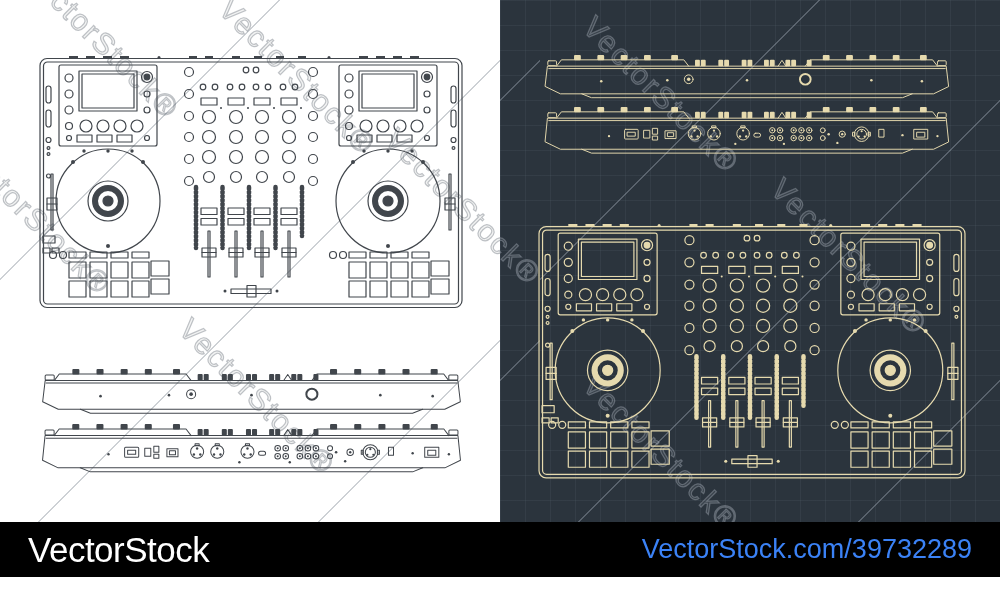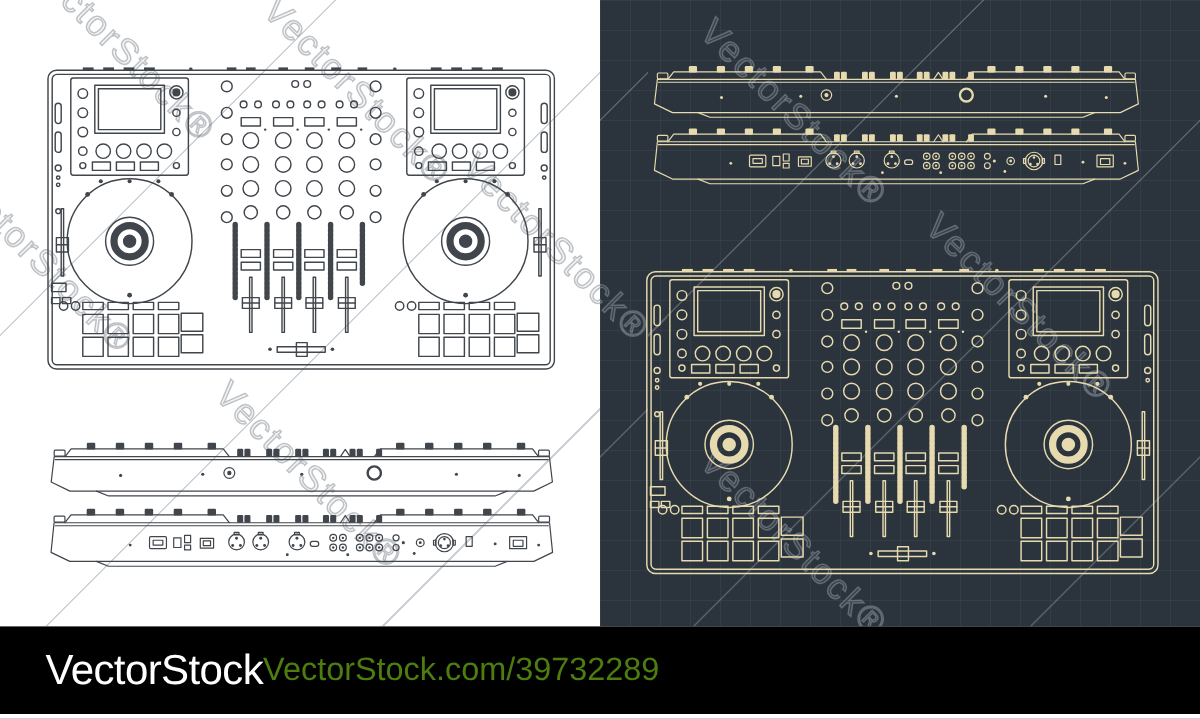--- a/index.html
+++ b/index.html
@@ -30,26 +30,26 @@
     position:absolute;font-size:30px;font-weight:500;letter-spacing:2px;
     white-space:nowrap;transform:rotate(45deg);transform-origin:0 0;
     pointer-events:none;user-select:none;
   }
   .half-left .wm{color:rgba(70,78,90,0.07);-webkit-text-stroke:1.2px rgba(70,78,90,0.33);}
   .half-right .wm{color:rgba(212,220,230,0.09);-webkit-text-stroke:1.2px rgba(212,220,230,0.30);}
   svg.art{position:absolute;top:0;left:0;pointer-events:none;}
   .ink-dark{color:#41464c;}
   .ink-gold{color:#e6daae;}
   .footer{
-    position:absolute;left:0;top:522px;width:1000px;height:73px;background:#000;
-    display:flex;align-items:center;justify-content:flex-start;
-    padding:0 38px;box-sizing:border-box;
+    position:absolute;left:0;top:522px;width:1000px;height:55px;background:#000;
+    display:flex;align-items:center;justify-content:space-between;
+    padding:0 28px;box-sizing:border-box;
   }
   .footer-logo{color:#fff;font-size:35px;font-weight:400;letter-spacing:-0.5px;}
-  .footer-url{color:#4d7c0f;font-size:27px;font-weight:400;}
+  .footer-url{color:#3b82f6;font-size:27px;font-weight:400;}
 </style>
 </head>
 <body>
 
 <div class="canvas">
 
   <div class="half half-left">
     <div class="diag"></div>
     <div class="wm-inner">
       <span class="wm" style="left:40px;top:-44px">VectorStock®</span>

